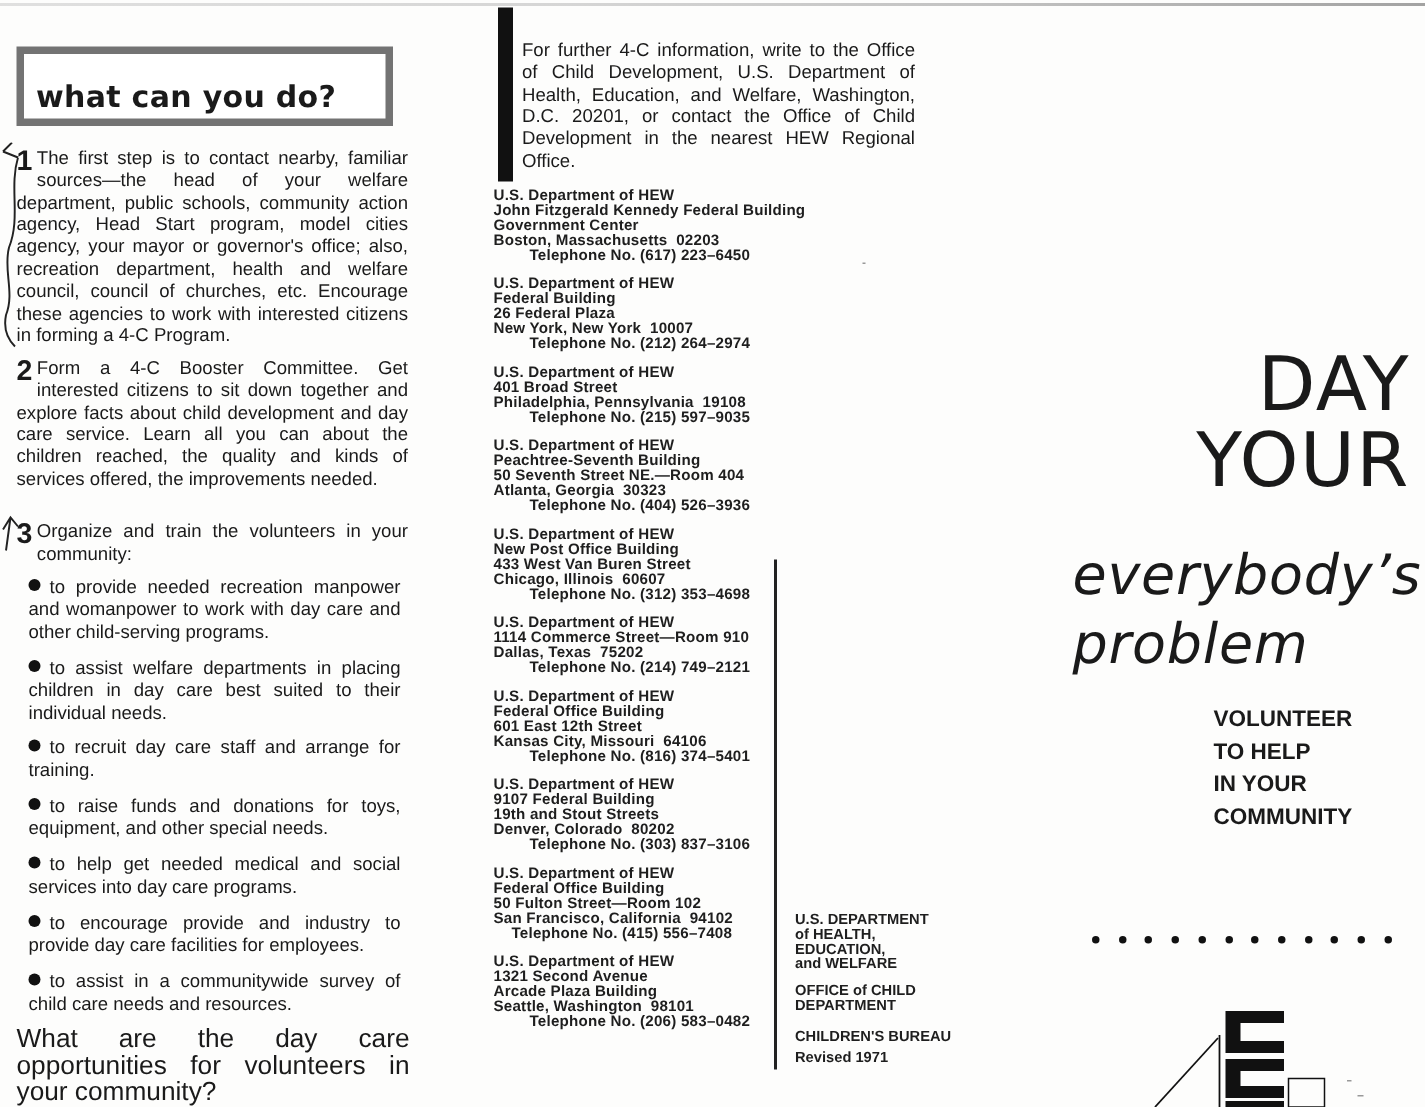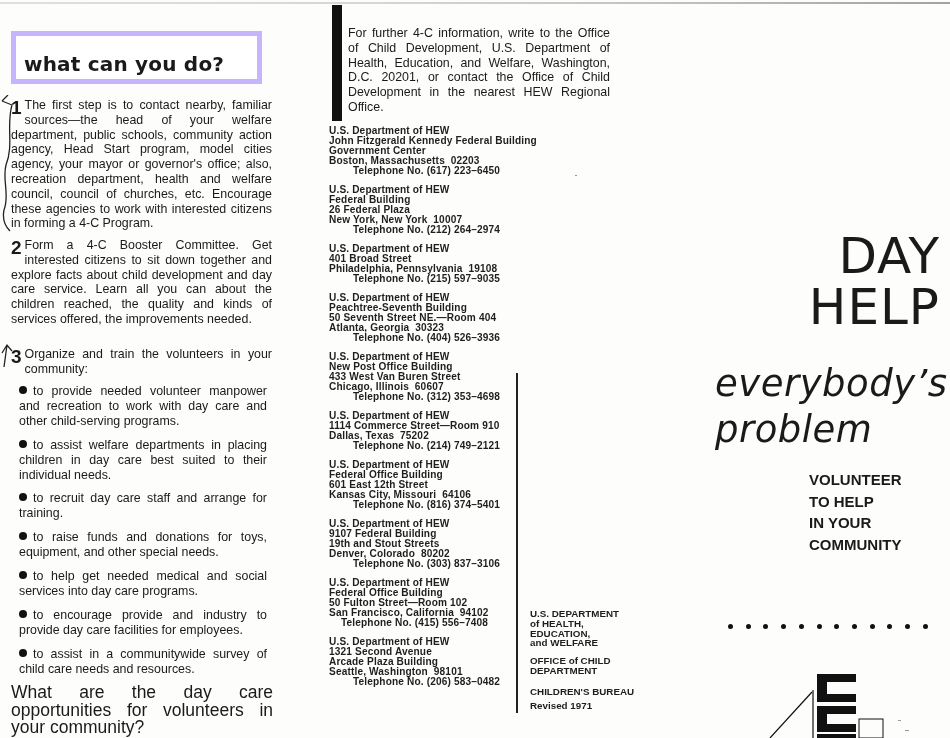--- a/index.html
+++ b/index.html
@@ -6,21 +6,21 @@
   body {
     width: 950px; height: 738px; overflow: hidden; position: relative;
     background: #fdfdfc; color: #1a1a1a;
     font-family: "Liberation Sans", sans-serif;
   }
   .top-rule { position: absolute; left: 0; top: 2px; width: 950px; height: 2px; background: linear-gradient(90deg, #ccc 0%, #bbb 40%, #999 70%, #666 100%); opacity: .6; }
 
   
   .heading-box {
     position: absolute; left: 11px; top: 31px; width: 251px; height: 53px;
-    border: 5px solid #c4b5fd; box-sizing: border-box; background: #fff;
+    border: 5px solid #737373; box-sizing: border-box; background: #fff;
   }
   .heading-box .h {
     position: absolute; left: 8px; bottom: 3px;
     font-family: "DejaVu Sans", sans-serif; font-weight: bold; font-size: 20px; letter-spacing: 0.2px;
   }
   .para { position: absolute; left: 11px; width: 261px; font-size: 12.4px; line-height: 14.8px; text-align: justify; }
   .para .num { font-weight: bold; font-size: 19px; float: left; line-height: 17px; margin-right: 3px; margin-top: 1px; }
   .bullet { position: absolute; left: 19px; width: 248px; font-size: 12.4px; line-height: 15px; text-align: justify; }
   .bullet .dot { display: inline-block; width: 8px; height: 8px; background: #111; border-radius: 50%; margin-right: 6px; vertical-align: 1px; }
   .q-heading { position: absolute; left: 11px; top: 684px; width: 262px; font-weight: normal; font-size: 17.5px; line-height: 17.5px; text-align: justify; }
@@ -71,21 +71,21 @@
 <div class="para" style="top:238px">
   <span class="num">2</span>
   <span>Form a 4-C Booster Committee. Get interested citizens to sit down together and explore facts about child development and day care service. Learn all you can about the children reached, the quality and kinds of services offered, the improvements needed.</span>
 </div>
 
 <div class="para" style="top:347px">
   <span class="num">3</span>
   <span>Organize and train the volunteers in your community:</span>
 </div>
 
-<div class="bullet" style="top:384px"><span class="dot"></span><span>to provide needed volunteer manpower and recreation to work with day care and other child-serving programs.</span></div>
+<div class="bullet" style="top:384px"><span class="dot"></span><span>to provide needed recreation manpower and womanpower to work with day care and other child-serving programs.</span></div>
 <div class="bullet" style="top:438px"><span class="dot"></span><span>to assist welfare departments in placing children in day care best suited to their individual needs.</span></div>
 <div class="bullet" style="top:491px"><span class="dot"></span><span>to recruit day care staff and arrange for training.</span></div>
 <div class="bullet" style="top:530px"><span class="dot"></span><span>to raise funds and donations for toys, equipment, and other special needs.</span></div>
 <div class="bullet" style="top:569px"><span class="dot"></span><span>to help get needed medical and social services into day care programs.</span></div>
 <div class="bullet" style="top:608px"><span class="dot"></span><span>to encourage provide and industry to provide day care facilities for employees.</span></div>
 <div class="bullet" style="top:647px"><span class="dot"></span><span>to assist in a communitywide survey of child care needs and resources.</span></div>
 
 <div class="q-heading">What are the day care opportunities for volunteers in your community?</div>
 
 <div class="black-bar"></div>
@@ -178,21 +178,21 @@
   <div>and WELFARE</div>
   <div class="gap"></div>
   <div>OFFICE of CHILD</div>
   <div>DEPARTMENT</div>
   <div class="gap2"></div>
   <div>CHILDREN'S BUREAU</div>
   <div style="margin-top:4px">Revised 1971</div>
 </div>
 
 <div class="title-big" style="top:233px">DAY</div>
-<div class="title-big" style="top:284px">HELP</div>
+<div class="title-big" style="top:284px">YOUR</div>
 <div class="sub-big" style="top:364px">everybody’s</div>
 <div class="sub-big" style="top:410px">problem</div>
 
 <div class="volunteer">
   <div>VOLUNTEER</div>
   <div>TO HELP</div>
   <div>IN YOUR</div>
   <div>COMMUNITY</div>
 </div>
 

